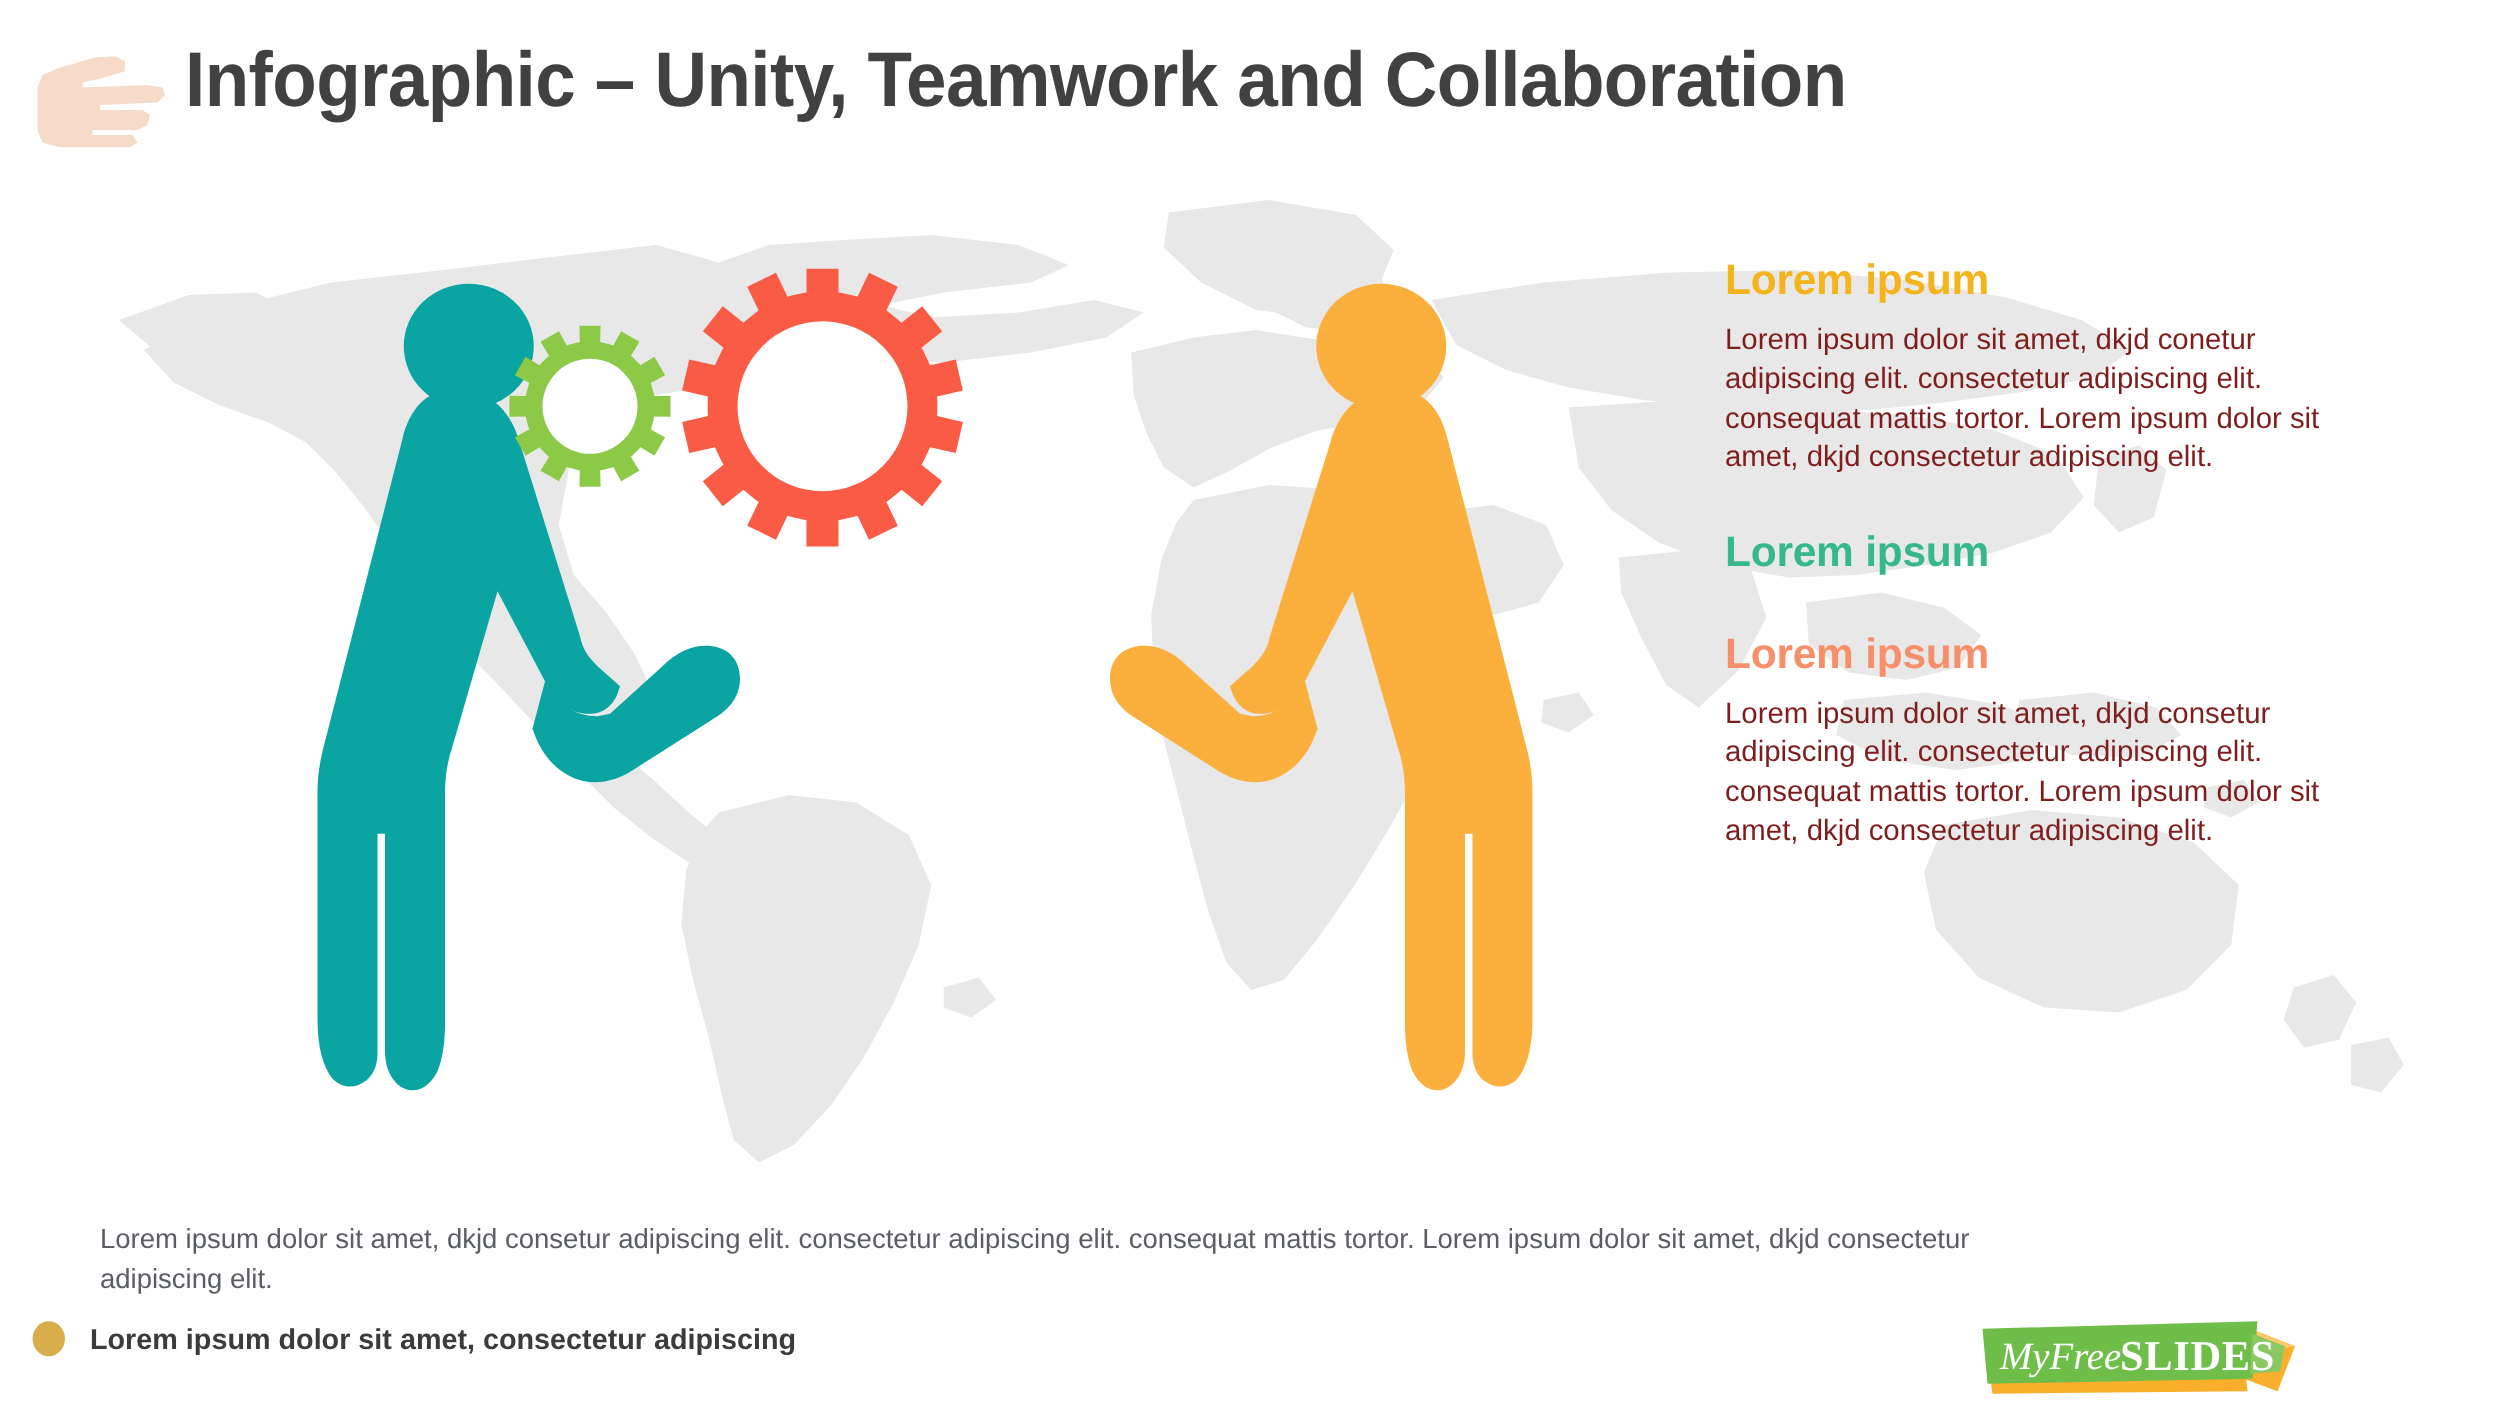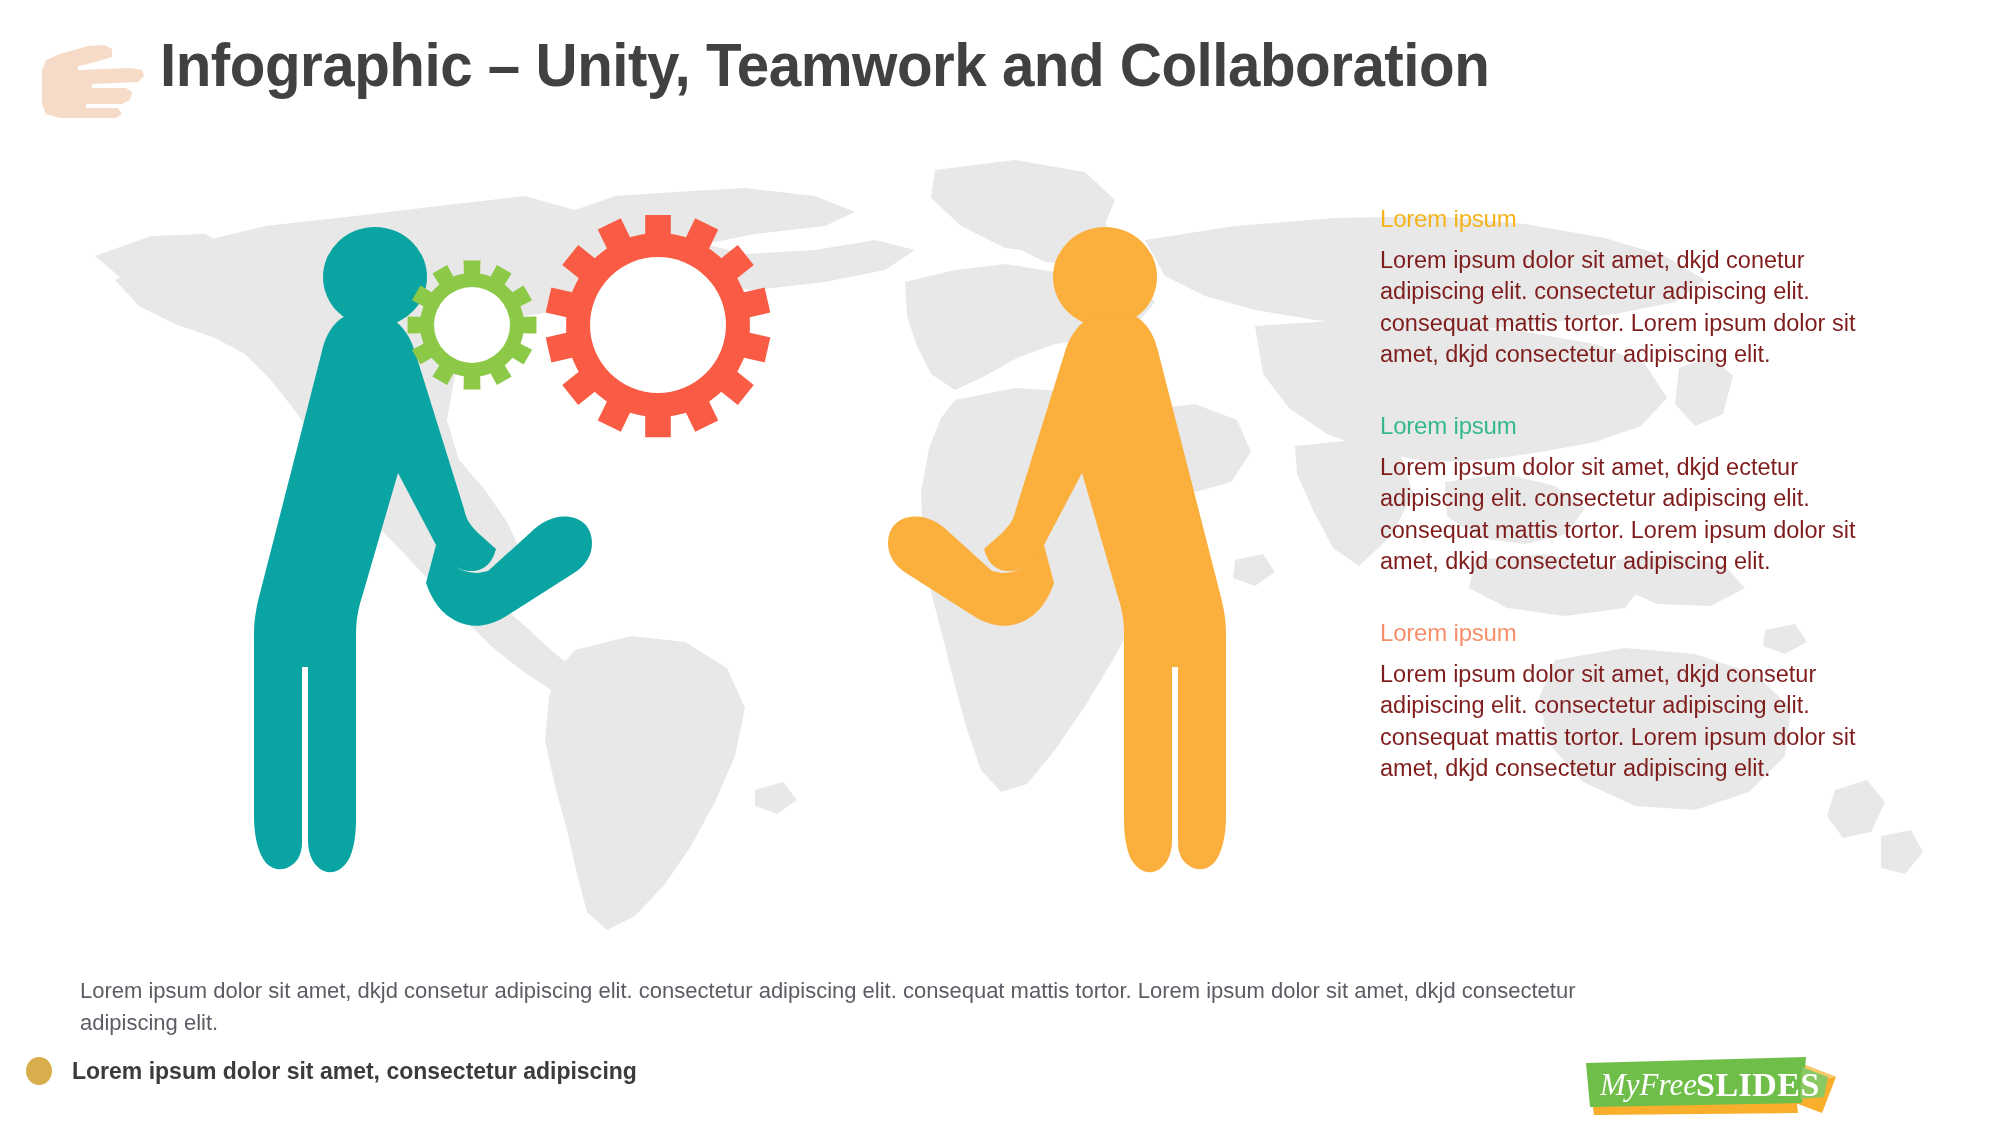--- a/index.html
+++ b/index.html
@@ -16,21 +16,21 @@
     position:absolute;
     left:55px; top:130px;
     width:1900px; height:820px;
     z-index:0;
     pointer-events:none;
   }
 
   
   #header {
     position:absolute;
-    left:12px; top:0;
+    left:0; top:0;
     width:1764px; height:130px;
     display:flex; align-items:center;
     z-index:6;
   }
   #hand-icon {
     width:120px; height:100px;
     margin-left:14px; margin-top:6px;
     flex:none;
   }
   #page-title {
@@ -55,22 +55,22 @@
 
   
   #text-column {
     position:absolute;
     left:1380px; top:205px;
     width:560px;
     z-index:5;
   }
   .text-block { margin-bottom:42px; }
   .block-heading {
-    font-size:24px;
-    font-weight:normal;
+    font-size:34px;
+    font-weight:bold;
     margin-bottom:12px;
     letter-spacing:-0.2px;
   }
   .block-body {
     font-size:23.5px;
     line-height:1.33;
     color:#7f1d1d;
     max-width:520px;
   }
 
@@ -304,21 +304,20 @@
 
 <div id="text-column">
 
   <div class="text-block">
     <div class="block-heading" style="color:#F5B31C">Lorem ipsum</div>
     <div class="block-body">Lorem ipsum dolor sit amet, dkjd conetur adipiscing elit. consectetur adipiscing elit. consequat mattis tortor. Lorem ipsum dolor sit amet, dkjd consectetur adipiscing elit.</div>
   </div>
 
   <div class="text-block">
     <div class="block-heading" style="color:#35B98A">Lorem ipsum</div>
-    <div class="block-body">Lorem ipsum dolor sit amet, dkjd ectetur adipiscing elit. consectetur adipiscing elit. consequat mattis tortor. Lorem ipsum dolor sit amet, dkjd consectetur adipiscing elit.</div>
   </div>
 
   <div class="text-block">
     <div class="block-heading" style="color:#F78F6A">Lorem ipsum</div>
     <div class="block-body">Lorem ipsum dolor sit amet, dkjd consetur adipiscing elit. consectetur adipiscing elit. consequat mattis tortor. Lorem ipsum dolor sit amet, dkjd consectetur adipiscing elit.</div>
   </div>
 
 </div>
 
 <div id="caption">Lorem ipsum dolor sit amet, dkjd consetur adipiscing elit. consectetur adipiscing elit. consequat mattis tortor. Lorem ipsum dolor sit amet, dkjd consectetur adipiscing elit.</div>

